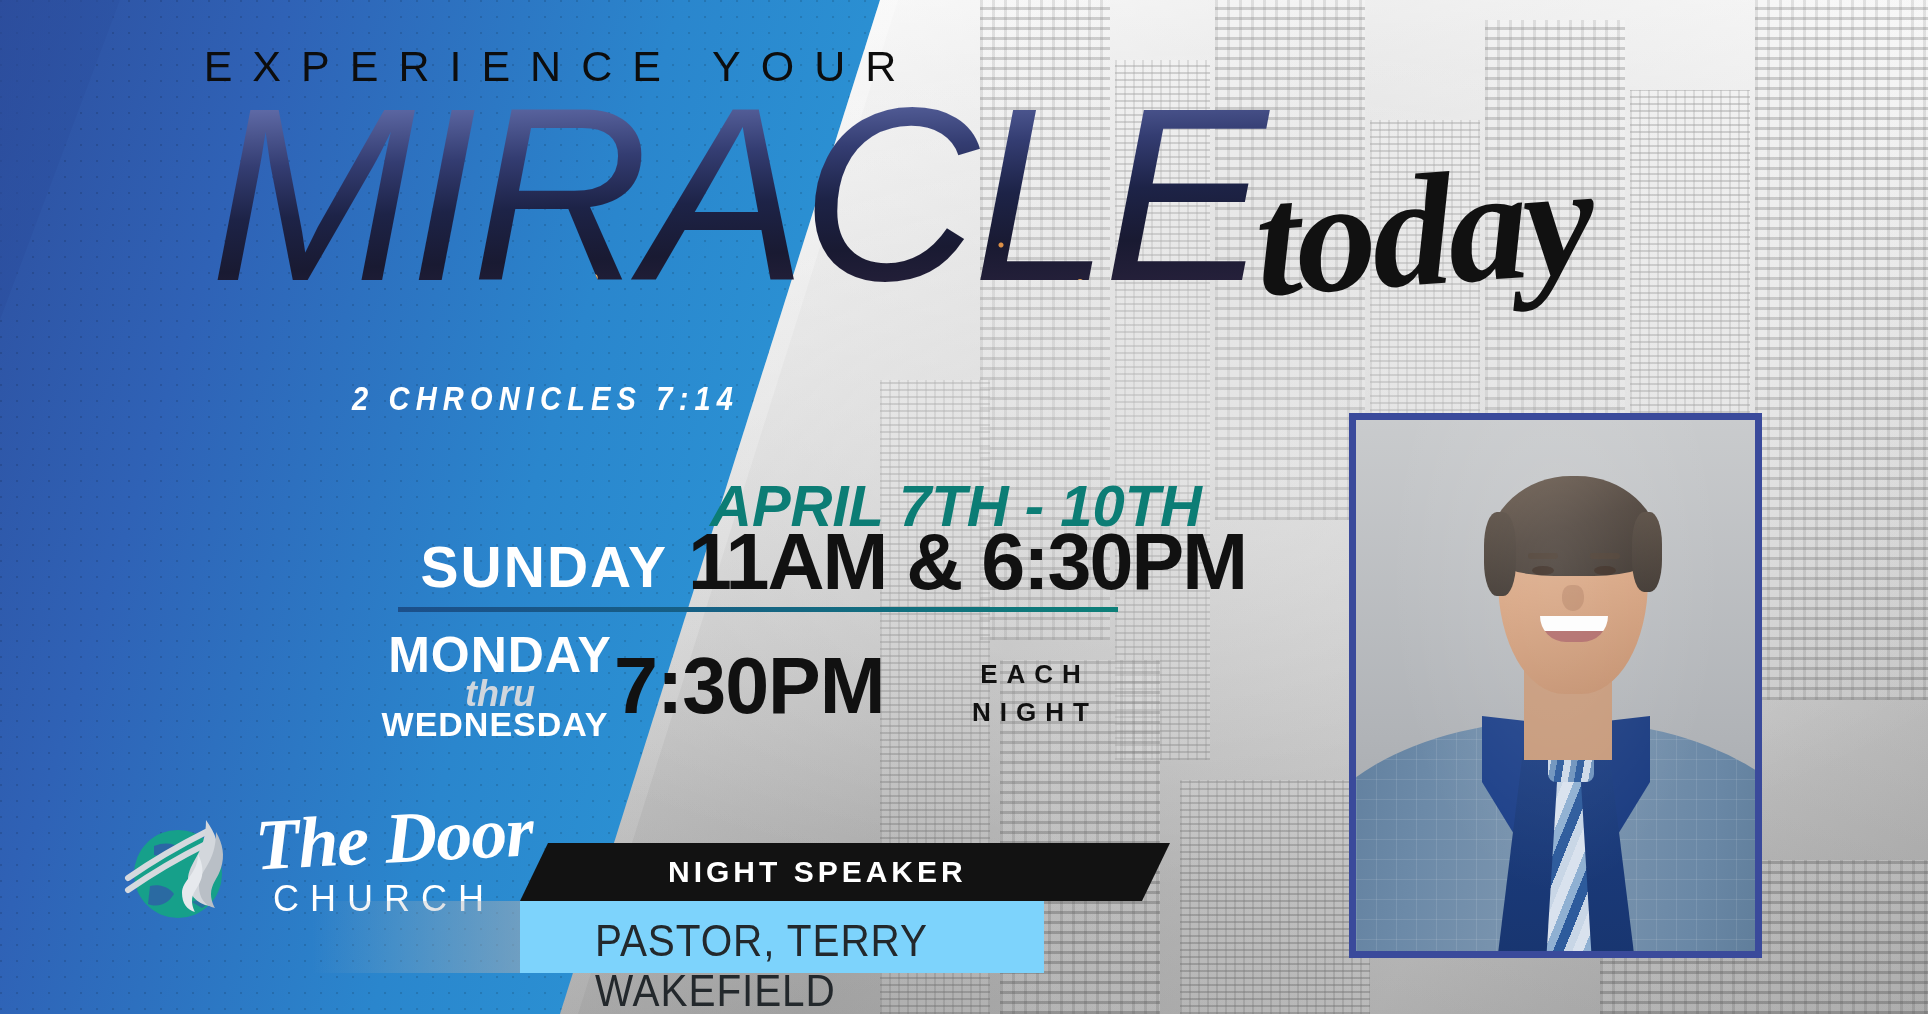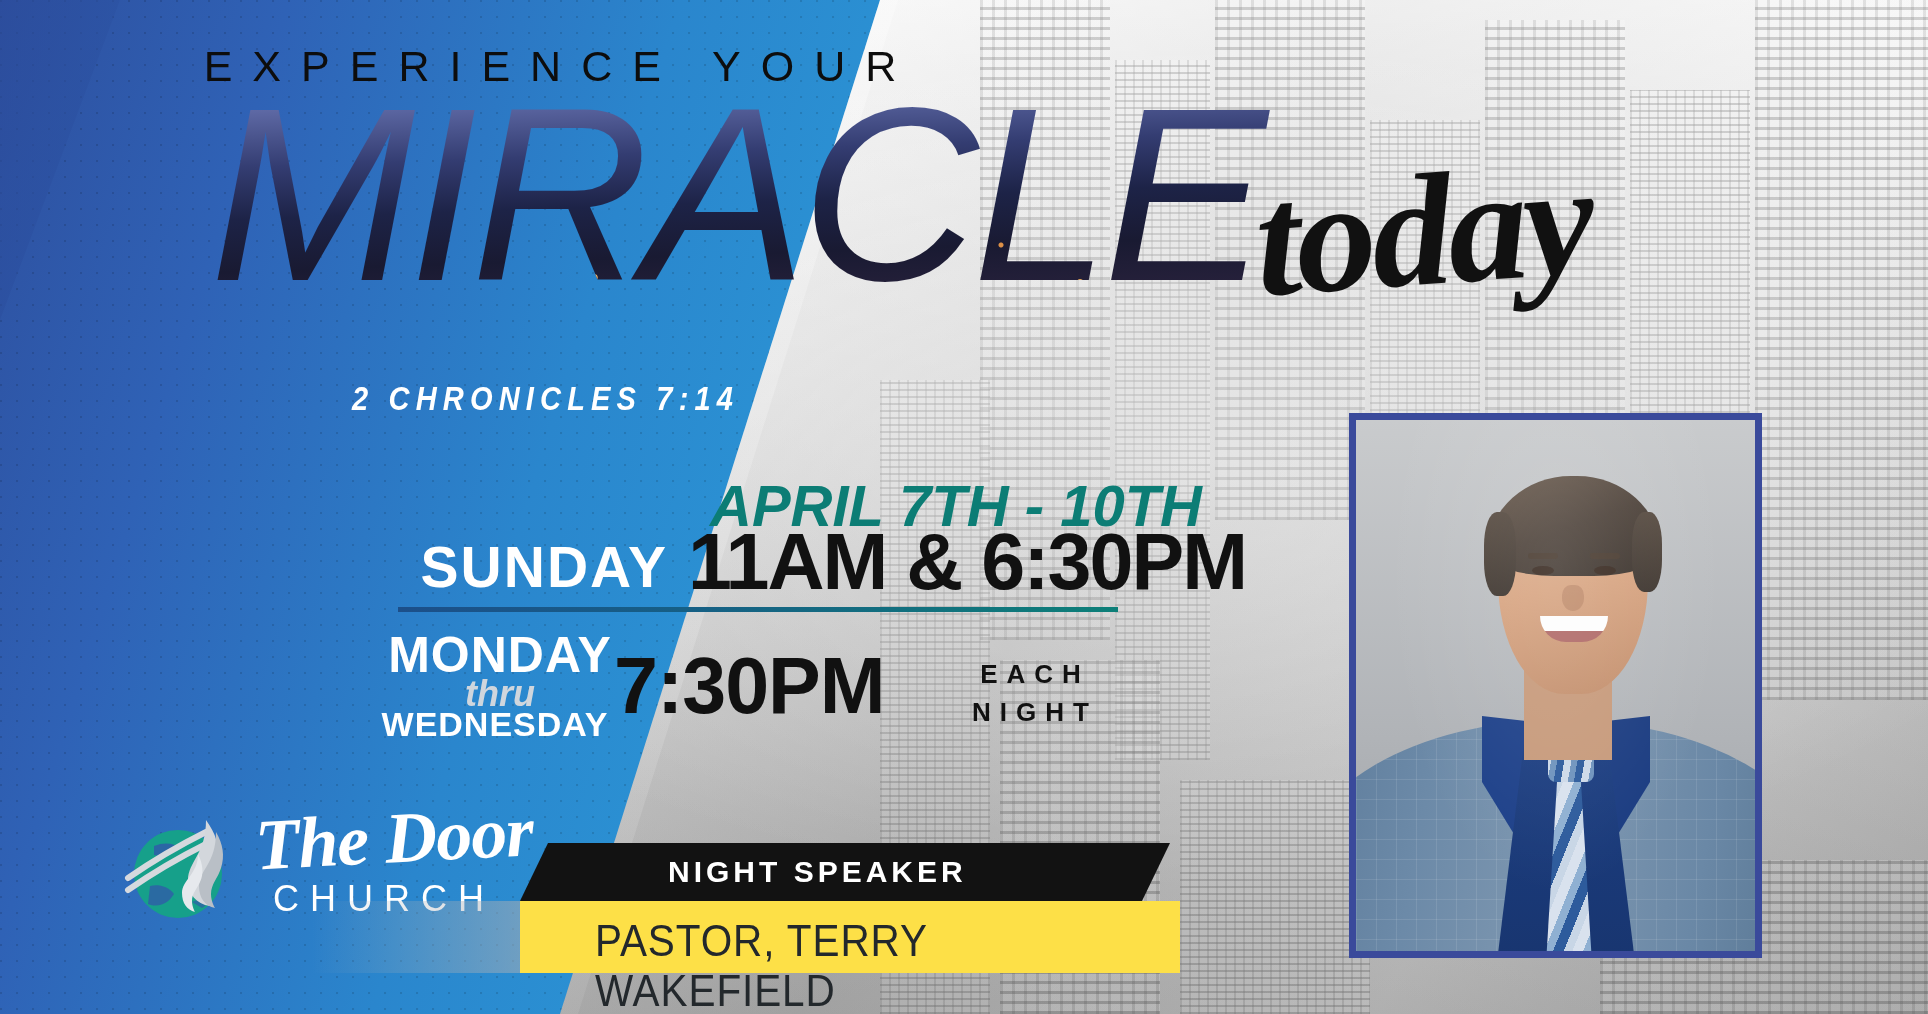--- a/index.html
+++ b/index.html
@@ -145,22 +145,22 @@
   .gs-banner{
     position:absolute;left:520px;top:843px;width:650px;height:58px;
     background:#121212;
     clip-path:polygon(28px 0, 650px 0, 622px 58px, 0 58px);
   }
   .gs-banner span{
     position:absolute;left:148px;top:12px;
     color:#fff;font-size:30px;font-weight:700;letter-spacing:4px;
   }
   .speaker-bar{
-    position:absolute;left:520px;top:901px;width:660px;height:72px;
-    background:#fde047;
+    position:absolute;left:520px;top:901px;width:524px;height:72px;
+    background:#7dd3fc;
   }
   .speaker-bar span{
     position:absolute;left:75px;top:15px;
     color:#23282c;font-size:44px;font-weight:400;letter-spacing:1px;
     transform:scaleX(.92);transform-origin:left center;
   }
   .bar-grad{
     position:absolute;left:0;top:901px;width:520px;height:72px;
     background:linear-gradient(90deg, rgba(167,174,182,0) 0%, rgba(167,174,182,.0) 60%, rgba(167,174,182,.55) 100%);
   }

